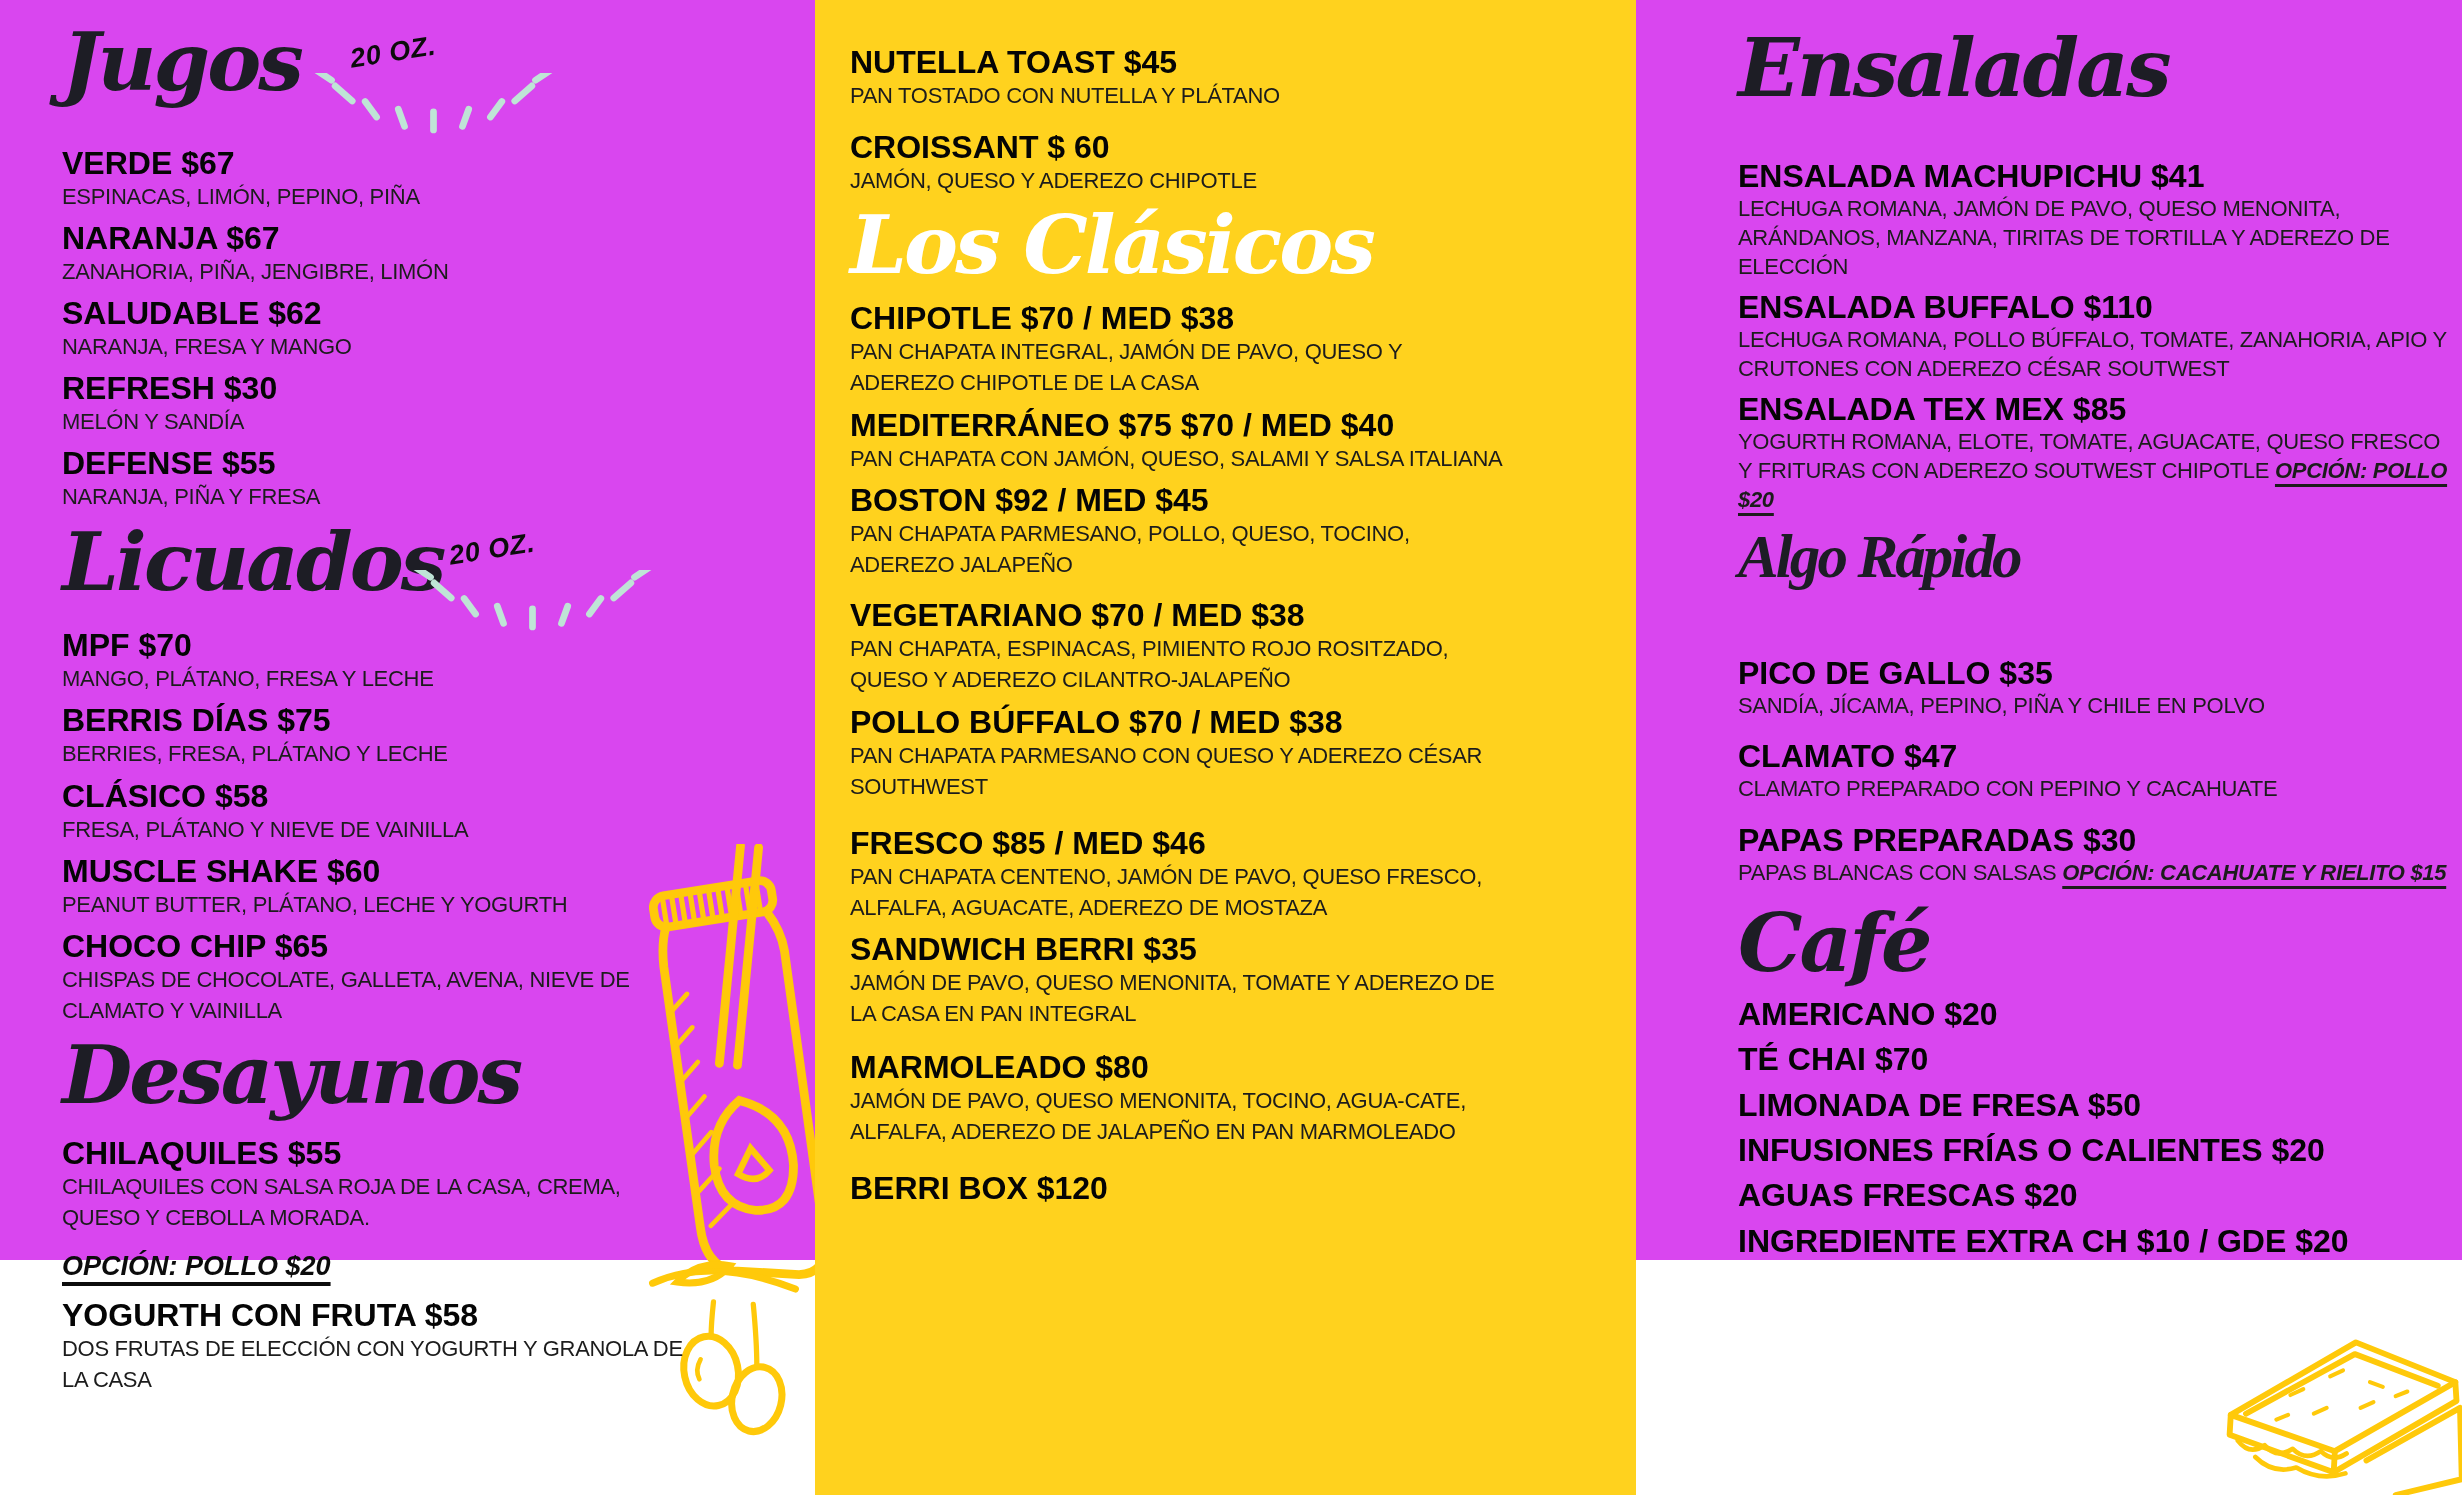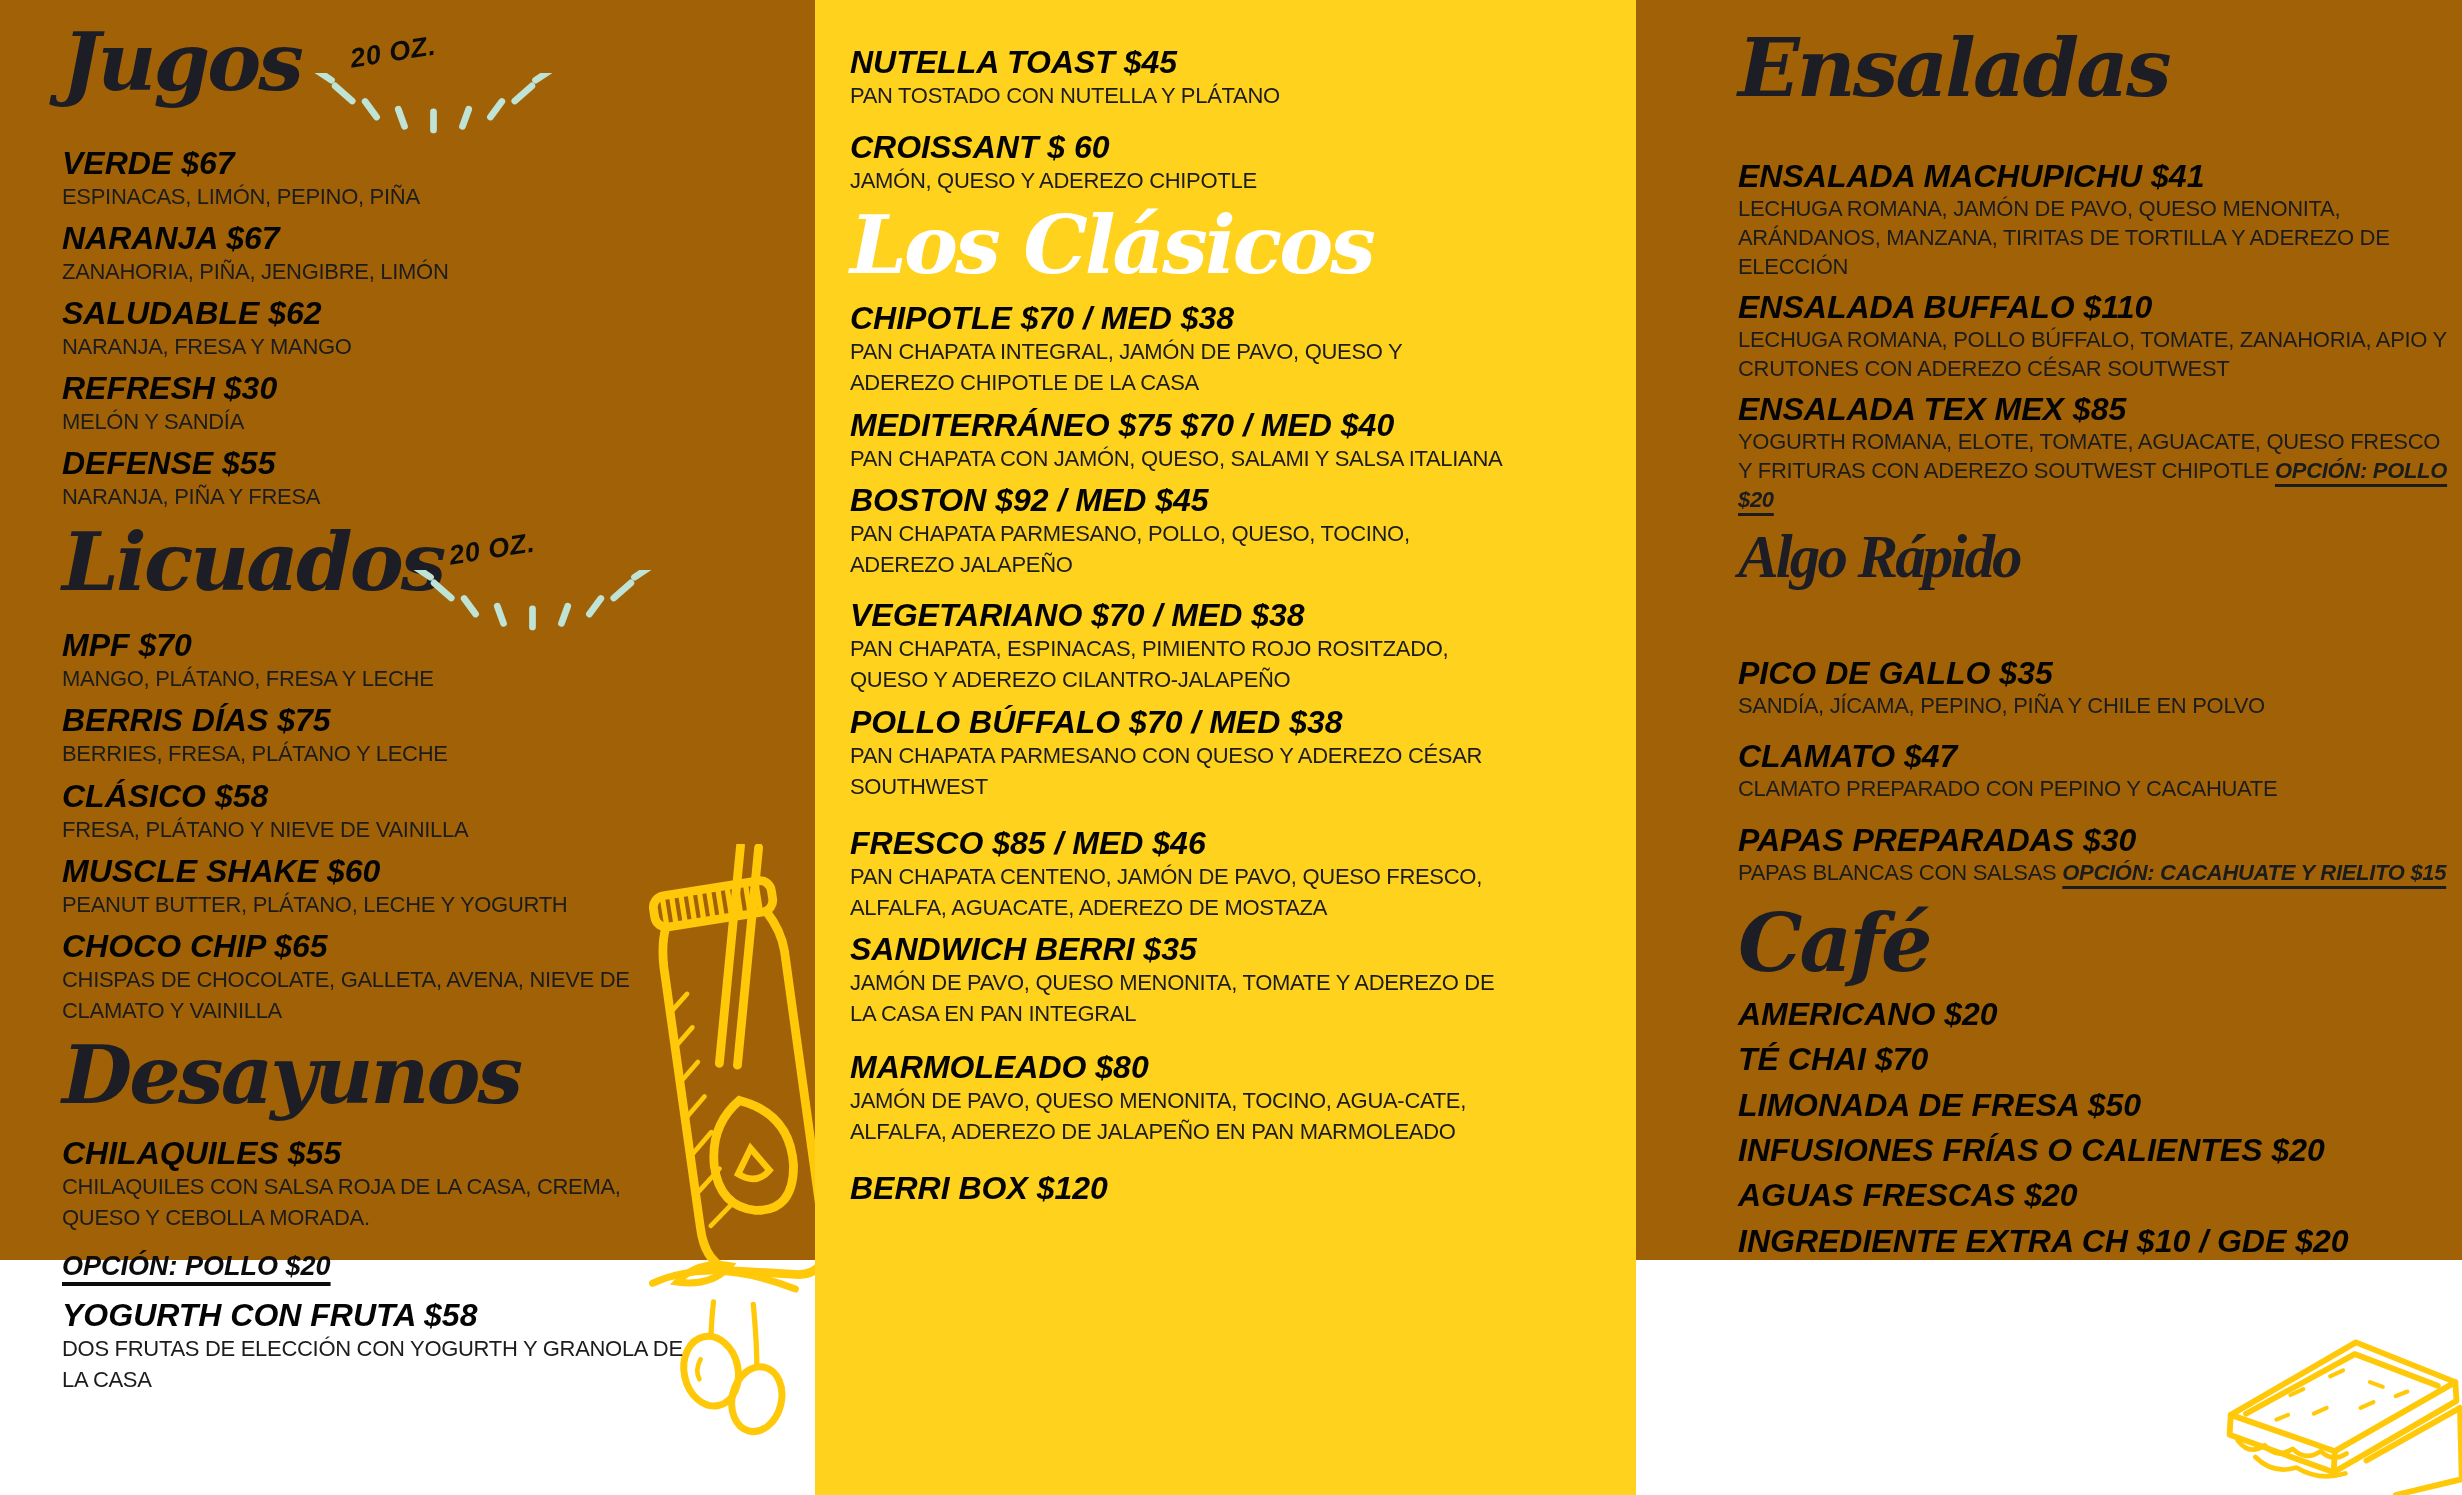--- a/index.html
+++ b/index.html
@@ -1,38 +1,38 @@
 <!DOCTYPE html>
 <html style="font-size:9.4px"><head>
 <meta charset="utf-8">
 <style>
   html,body{margin:0;padding:0;background:#ffffff;}
   body{width:2462px;height:1495px;overflow:hidden;}
-  .page{position:relative;width:2462px;height:1260px;background:#a16207;
+  .page{position:relative;width:2462px;height:1260px;background:#d946ef;
         font-family:"Liberation Sans",sans-serif;color:#111;}
   .band{position:absolute;left:815px;top:0;width:821px;height:1495px;background:#ffd21e;z-index:2;}
   .art{position:absolute;z-index:1;}
   .art.front{z-index:3;}
   .col{position:absolute;z-index:4;}
   .col-left{left:62px;top:21px;width:703px;}
   .col-mid{left:850px;top:44px;width:750px;}
   .col-right{left:1738px;top:27px;width:762px;}
 
   .script{font-family:"DejaVu Serif",serif;font-style:italic;font-weight:700;
           font-size:81px;line-height:1.02;letter-spacing:-2.9px;color:#1d1d25;}
   .script.white{color:#ffffff;}
   .script.smaller{font-size:61px;font-family:Liberation Serif, serif;}
 
   .sec-head{position:relative;}
   .size-badge{position:absolute;font-style:italic;font-weight:700;font-size:27px;
               color:#0c0c0c;transform:rotate(-9deg);letter-spacing:0.6px;}
   .burst{position:absolute;}
 
   .item{margin-bottom:8.2px;}
-  .item-name{font-style:italic;font-weight:700;font-size:32px;line-height:36px;
+  .item-name{font-weight:700;font-size:32px;line-height:36px;
              color:#050505;letter-spacing:0;}
   .item-desc{font-size:22px;line-height:31px;letter-spacing:-0.3px;color:#1c1c1c;max-width:621px;}
   .col-mid .item-desc{max-width:656px;}
   .col-right .item-desc{max-width:715px;line-height:29px;}
   .item-desc.narrow{max-width:528px;}
 
   .opt{font-style:italic;font-weight:700;text-decoration:underline;
        text-decoration-thickness:2.9px;text-underline-offset:5.9px;}
   .note{font-style:italic;font-weight:700;font-size:27px;color:#0c0c0c;
         text-decoration:underline;text-decoration-thickness:3.5px;text-underline-offset:7px;

